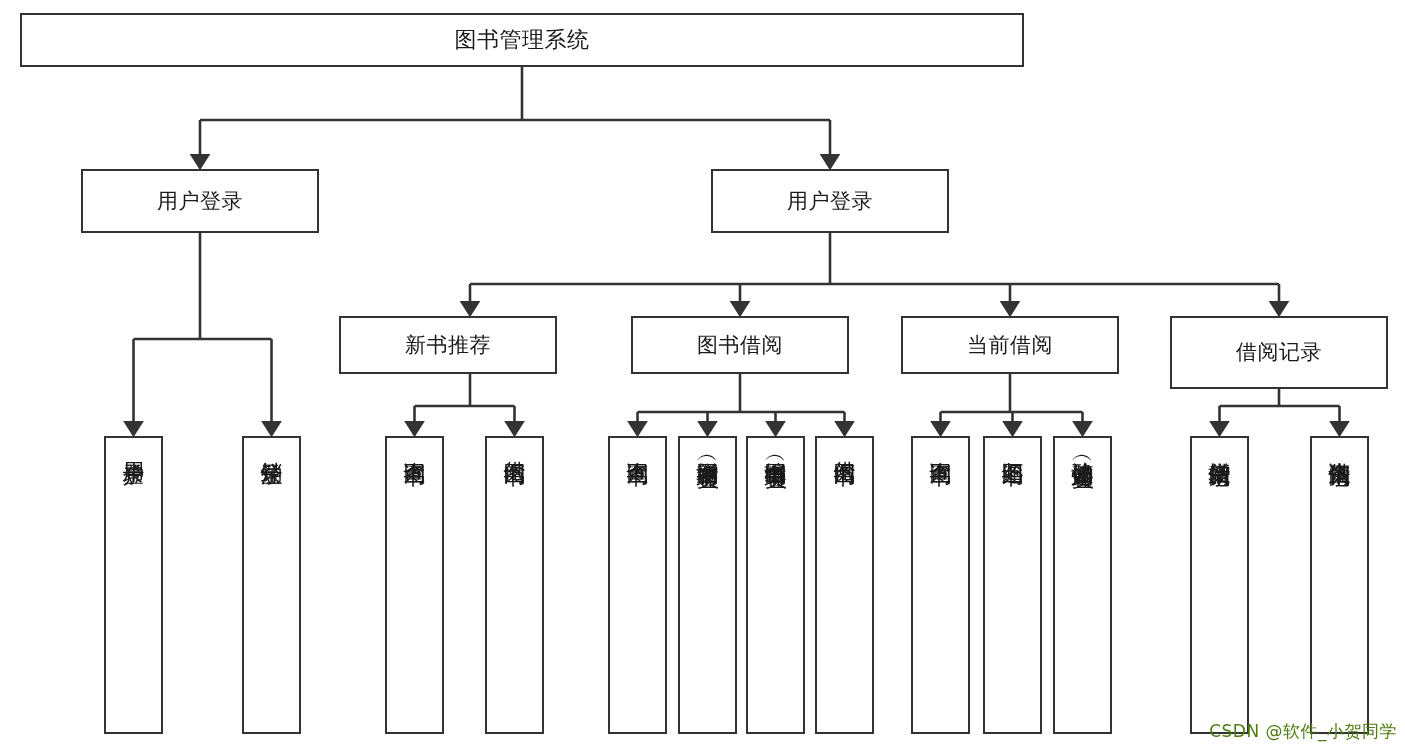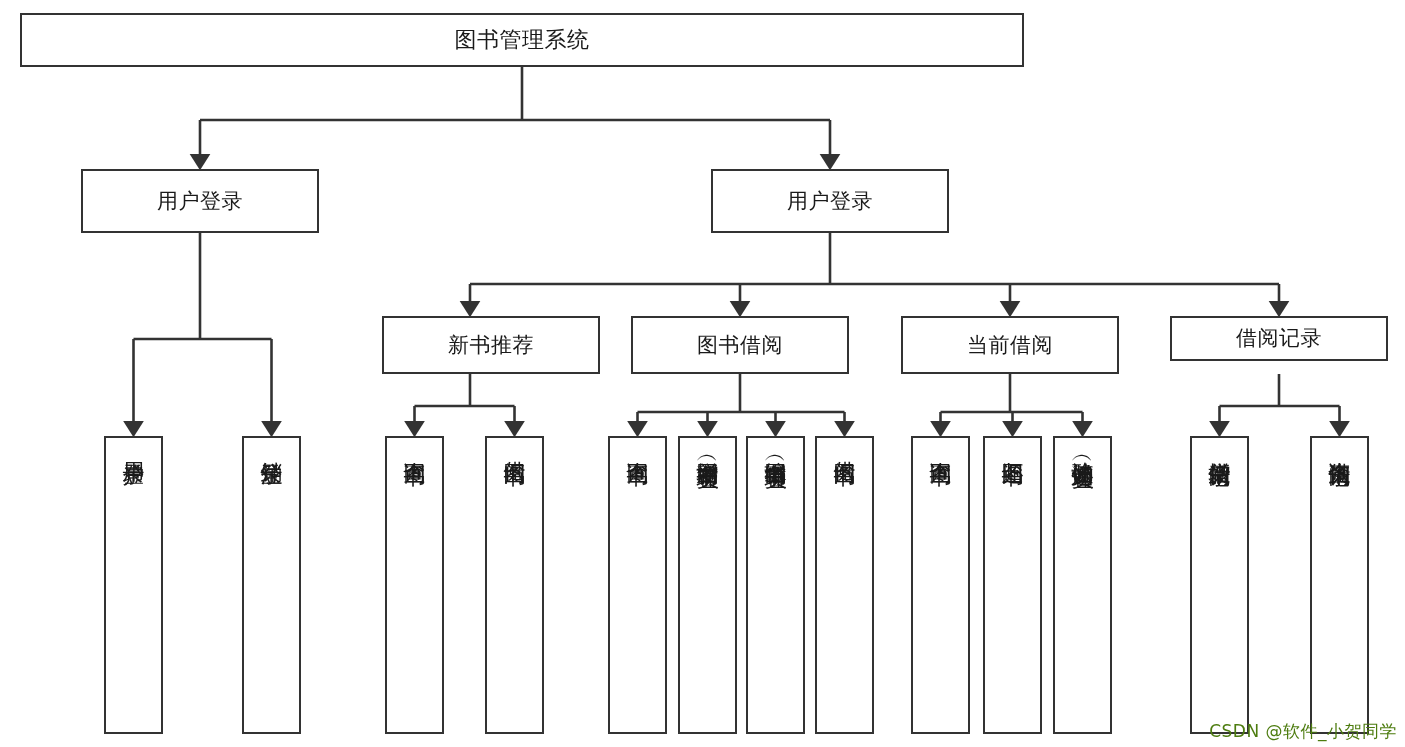--- a/index.html
+++ b/index.html
@@ -124,30 +124,30 @@
   <div id="node-layer">
       <div class="node h root" style="left: 20px; top: 13px; width: 1004px; height: 54px;">
         <span class="node-label">图书管理系统</span>
       </div>
       <div class="node h" style="left: 81px; top: 169px; width: 238px; height: 64px;">
         <span class="node-label">用户登录</span>
       </div>
       <div class="node h" style="left: 711px; top: 169px; width: 238px; height: 64px;">
         <span class="node-label">用户登录</span>
       </div>
-      <div class="node h" style="left: 382px; top: 316px; width: 218px; height: 58px;">
+      <div class="node h" style="left: 339px; top: 316px; width: 218px; height: 58px;">
         <span class="node-label">新书推荐</span>
       </div>
       <div class="node h" style="left: 631px; top: 316px; width: 218px; height: 58px;">
         <span class="node-label">图书借阅</span>
       </div>
       <div class="node h" style="left: 901px; top: 316px; width: 218px; height: 58px; text-align: center;">
         <span class="node-label">当前借阅</span>
       </div>
-      <div class="node h" style="left: 1170px; top: 316px; width: 218px; height: 45px;">
+      <div class="node h" style="left: 1170px; top: 316px; width: 218px; height: 73px;">
         <span class="node-label">借阅记录</span>
       </div>
       <div class="node v" style="left: 104px; top: 436px; width: 59px; height: 298px;">
         <span class="node-label">用户登录</span>
       </div>
       <div class="node v" style="left: 242px; top: 436px; width: 59px; height: 298px;">
         <span class="node-label">注销登录</span>
       </div>
       <div class="node v" style="left: 385px; top: 436px; width: 59px; height: 298px;">
         <span class="node-label">查询图书</span>

